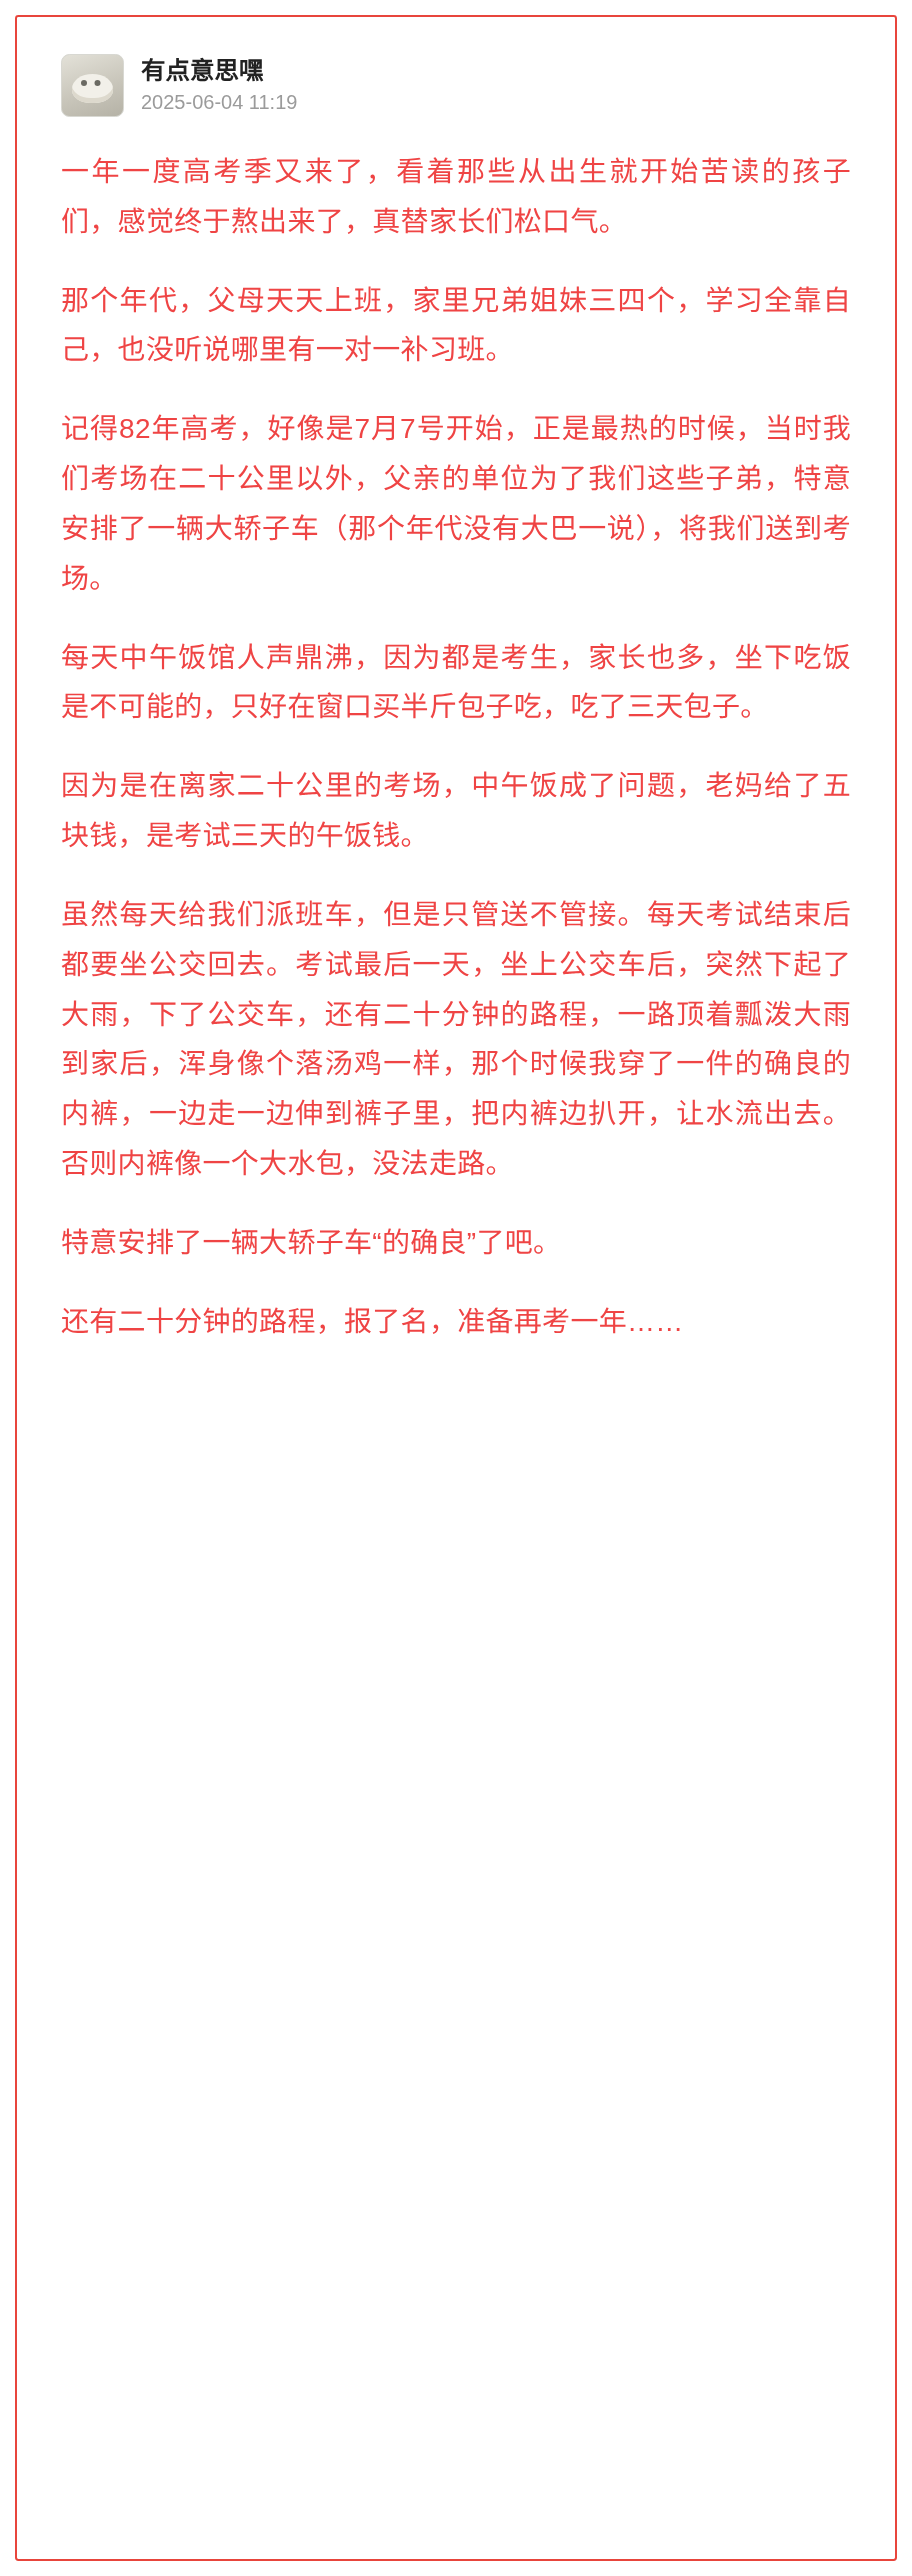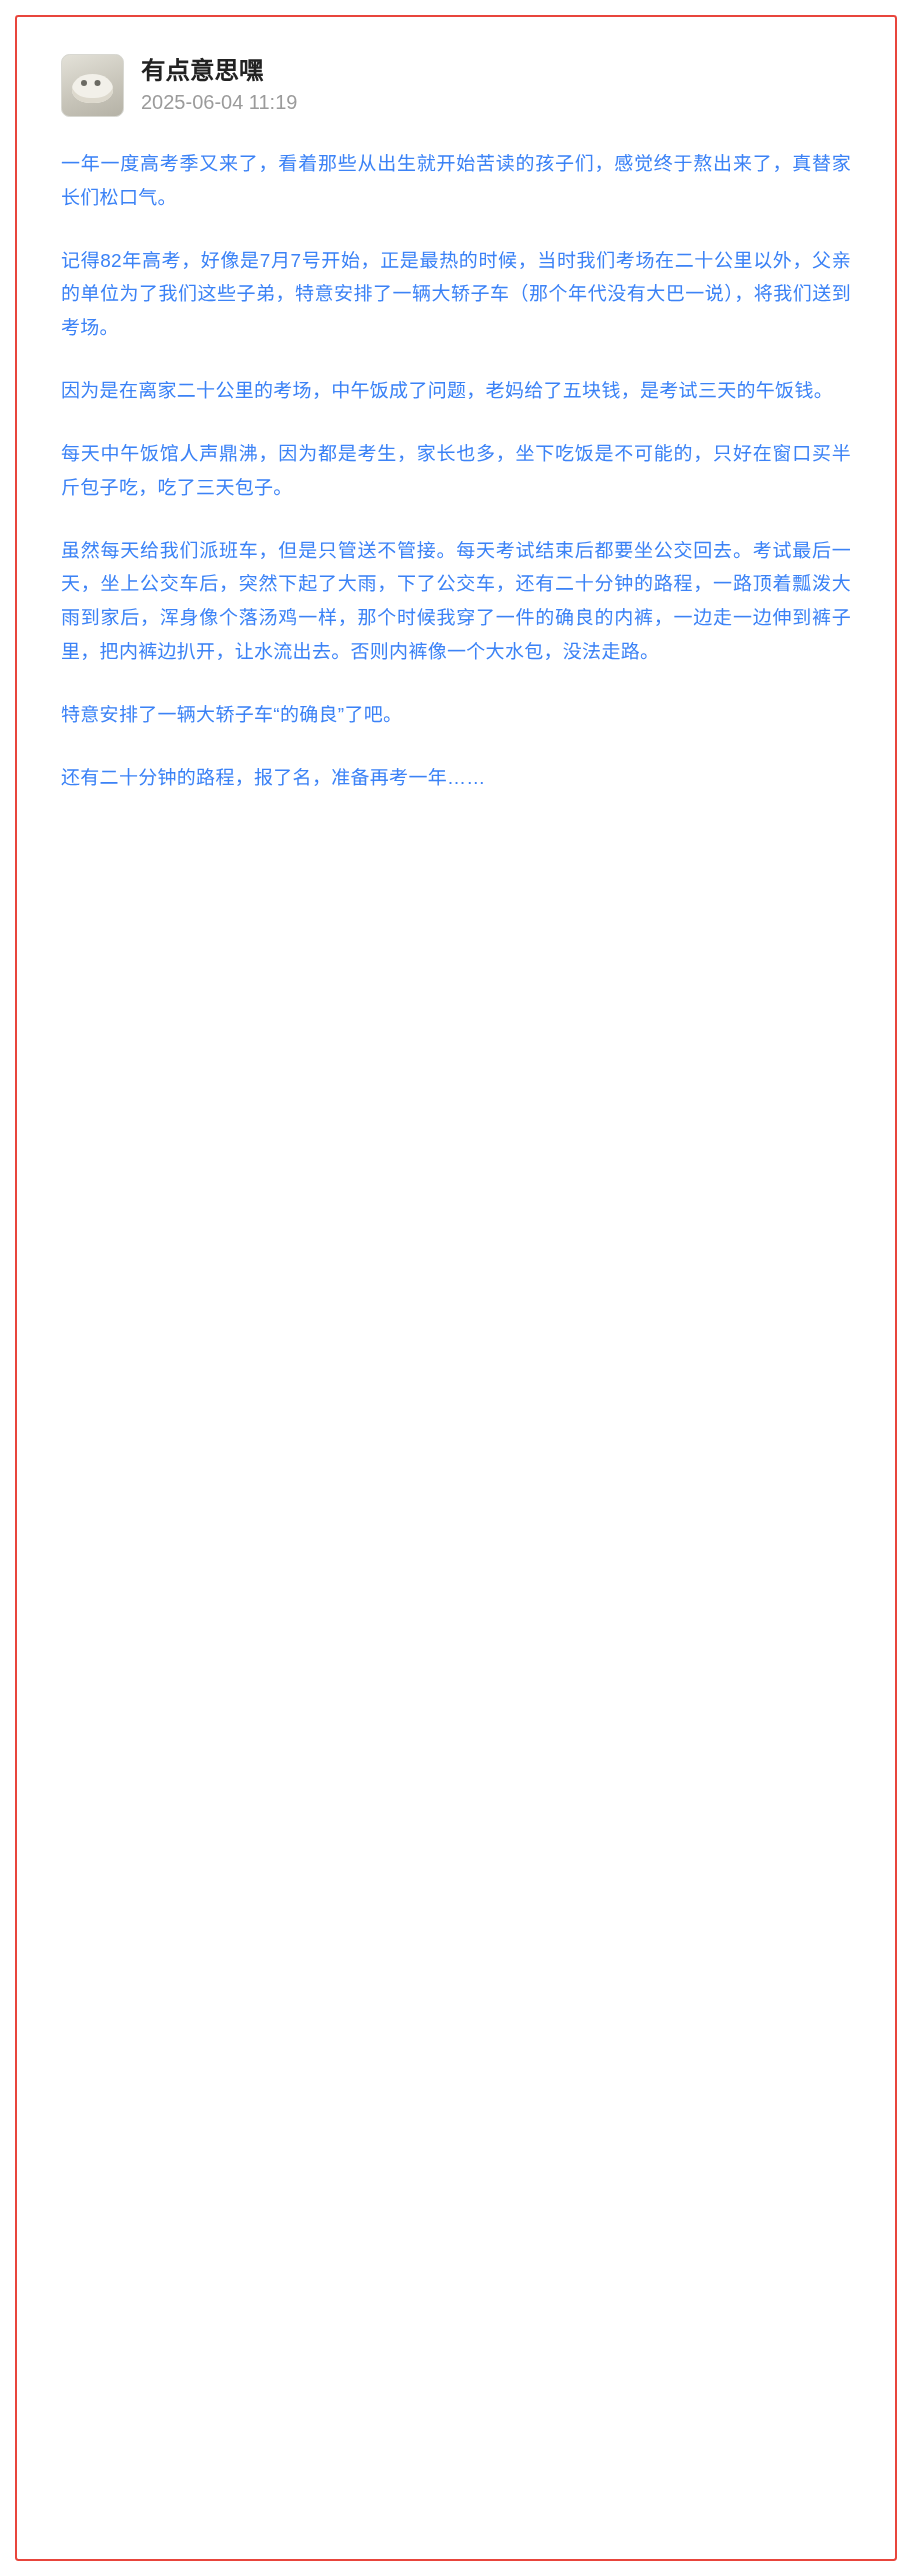--- a/index.html
+++ b/index.html
@@ -80,23 +80,23 @@
     color: #222222;
     font-weight: 700;
     line-height: 1.1;
   }
   .post-date {
     font-size: 20px;
     color: #9b9b9b;
     line-height: 1.1;
   }
   .article {
-    font-size: 19px;
+    font-size: 28px;
     line-height: 1.78;
-    color: #3b82f6;
+    color: #ef4444;
     letter-spacing: 0.3px;
     text-align: justify;
   }
   .article p {
     margin: 0 0 29px 0;
   }
   .article p:last-child {
     margin-bottom: 0;
   }
 </style>
@@ -113,23 +113,24 @@
         <div class="av-dot"></div>
       </div>
       <div class="author-meta">
         <div class="author-name">有点意思嘿</div>
         <div class="post-date">2025-06-04 11:19</div>
       </div>
     </div>
 
     <div class="article">
       <p>一年一度高考季又来了，看着那些从出生就开始苦读的孩子们，感觉终于熬出来了，真替家长们松口气。</p>
+      <p>那个年代，父母天天上班，家里兄弟姐妹三四个，学习全靠自己，也没听说哪里有一对一补习班。</p>
       <p>记得82年高考，好像是7月7号开始，正是最热的时候，当时我们考场在二十公里以外，父亲的单位为了我们这些子弟，特意安排了一辆大轿子车（那个年代没有大巴一说），将我们送到考场。</p>
+      <p>每天中午饭馆人声鼎沸，因为都是考生，家长也多，坐下吃饭是不可能的，只好在窗口买半斤包子吃，吃了三天包子。</p>
       <p>因为是在离家二十公里的考场，中午饭成了问题，老妈给了五块钱，是考试三天的午饭钱。</p>
-      <p>每天中午饭馆人声鼎沸，因为都是考生，家长也多，坐下吃饭是不可能的，只好在窗口买半斤包子吃，吃了三天包子。</p>
       <p>虽然每天给我们派班车，但是只管送不管接。每天考试结束后都要坐公交回去。考试最后一天，坐上公交车后，突然下起了大雨，下了公交车，还有二十分钟的路程，一路顶着瓢泼大雨到家后，浑身像个落汤鸡一样，那个时候我穿了一件的确良的内裤，一边走一边伸到裤子里，把内裤边扒开，让水流出去。否则内裤像一个大水包，没法走路。</p>
       <p>特意安排了一辆大轿子车“的确良”了吧。</p>
       <p>还有二十分钟的路程，报了名，准备再考一年……</p>
     </div>
 
   </div>
 </div>
 
 
 </body></html>

